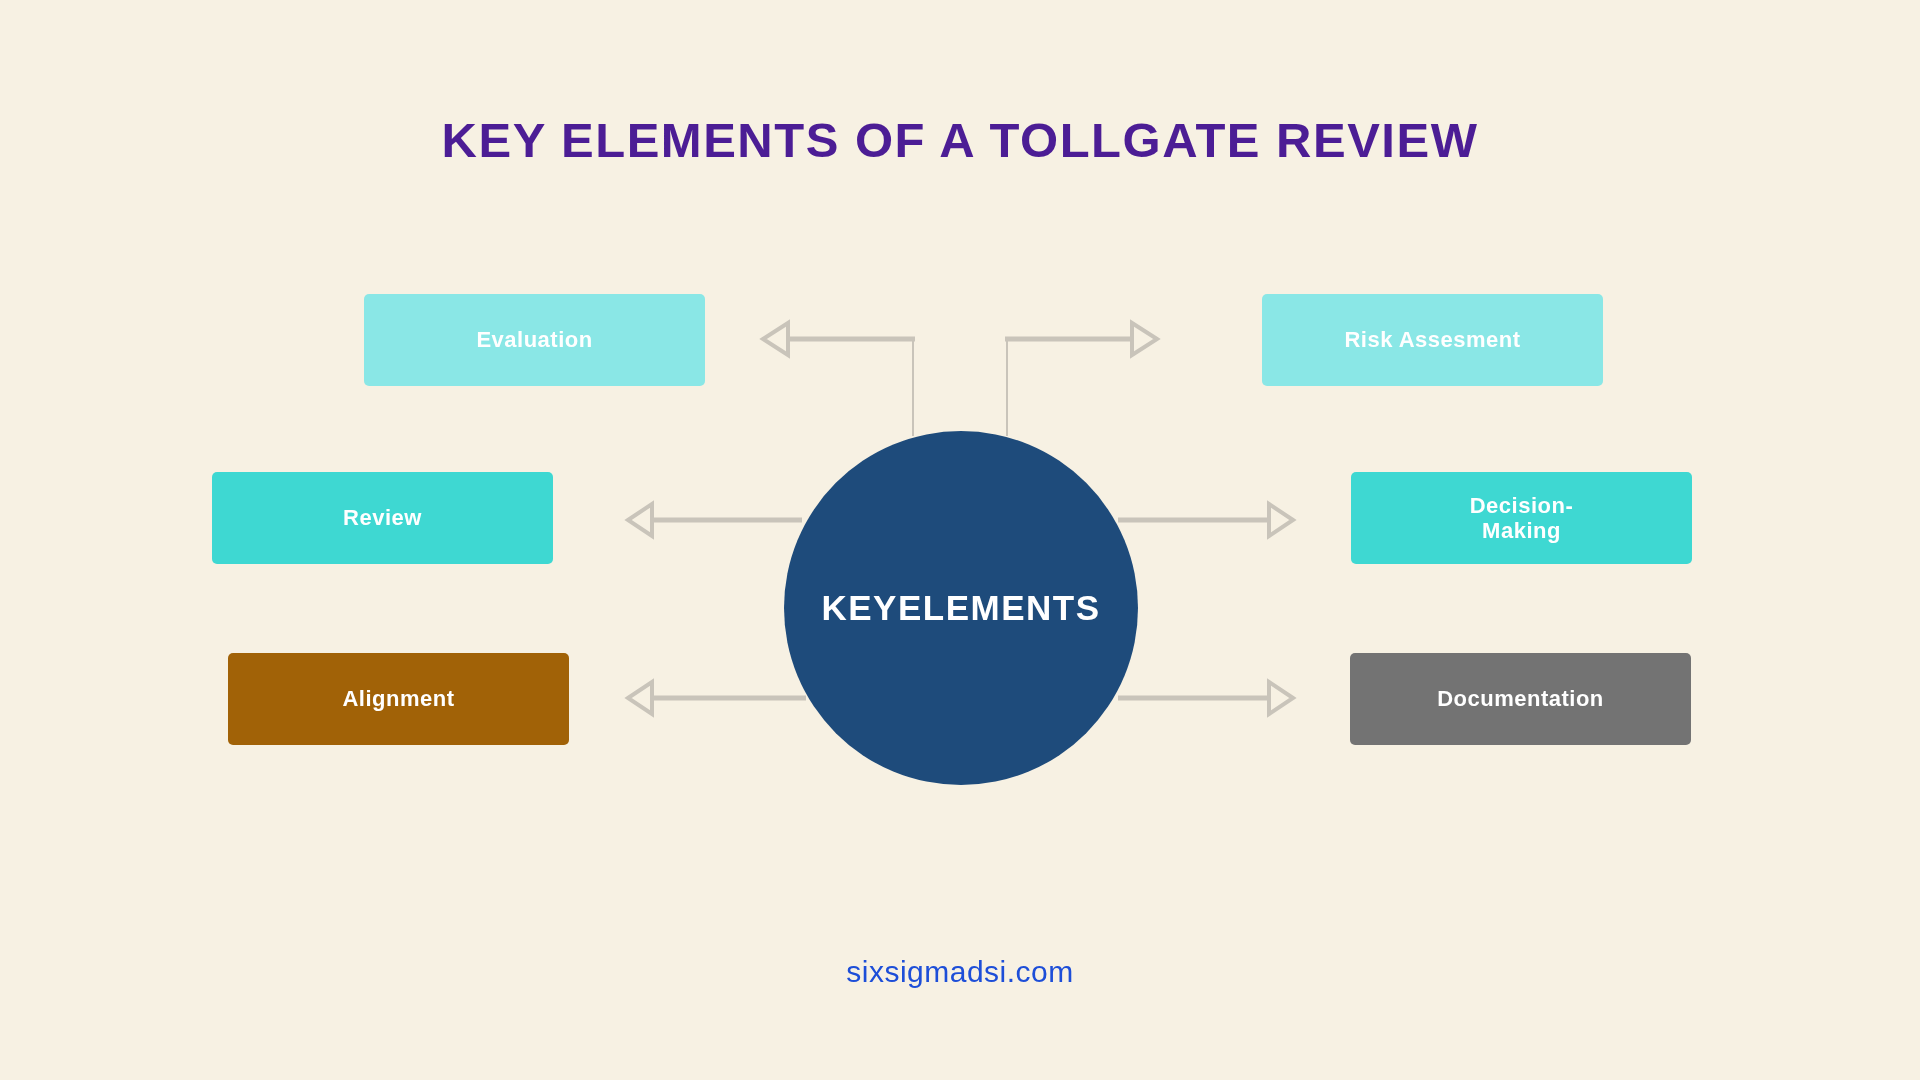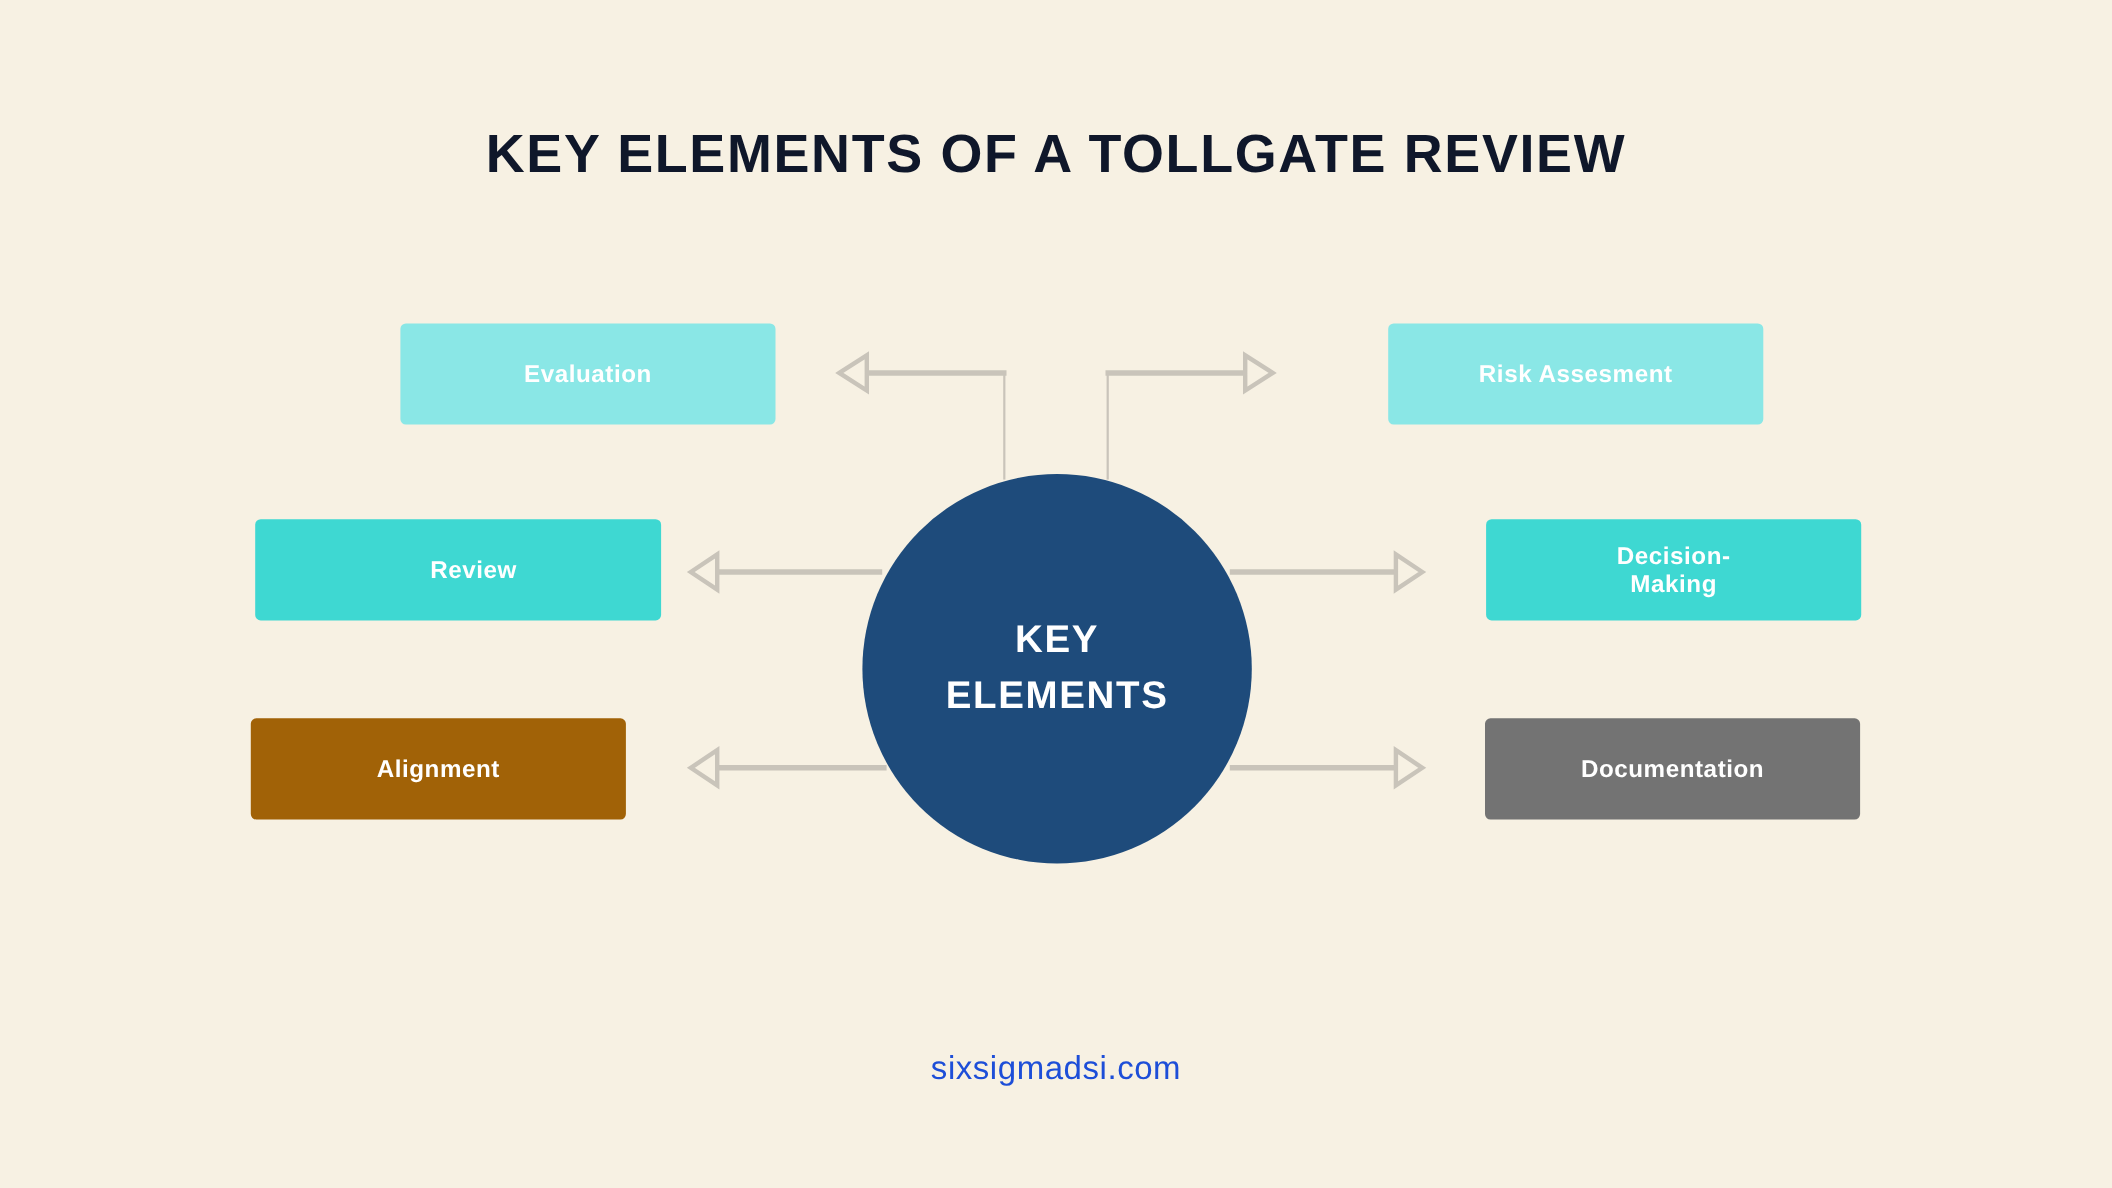--- a/index.html
+++ b/index.html
@@ -17,21 +17,21 @@
   }
   .page-title {
     position: absolute;
     top: 112px;
     left: 0;
     width: 100%;
     text-align: center;
     font-size: 49px;
     font-weight: bold;
     letter-spacing: 1.5px;
-    color: #0f172a;
+    color: #4c1d95;
     margin: 0;
   }
   .arrows-svg {
     position: absolute;
     left: 0;
     top: 0;
     width: 1920px;
     height: 1080px;
   }
   .node-box {
@@ -45,35 +45,35 @@
     color: #ffffff;
     font-size: 22px;
     font-weight: bold;
     letter-spacing: 0.5px;
     text-align: center;
     white-space: pre-line;
     line-height: 1.15;
   }
   .box-evaluation     { left: 364px;  top: 294px; }
   .box-risk           { left: 1215px; top: 294px; }
-  .box-review         { left: 232px;  top: 472px; padding-left: 28px; }
+  .box-review         { left: 212px;  top: 472px; }
   .box-decision       { left: 1351px; top: 472px; }
   .box-alignment      { left: 228px;  top: 653px; }
   .box-documentation  { left: 1350px; top: 653px; }
 
   .center-circle {
     position: absolute;
     left: 784px;
     top: 431px;
     width: 354px;
     height: 354px;
     border-radius: 50%;
     background: #1e4b7b;
     display: flex;
-    flex-direction: column;
+    flex-direction: row;
     align-items: center;
     justify-content: center;
     color: #ffffff;
     font-size: 35px;
     font-weight: bold;
     letter-spacing: 1.5px;
     line-height: 1.45;
     text-align: center;
   }
   .center-circle span { display: block; }

